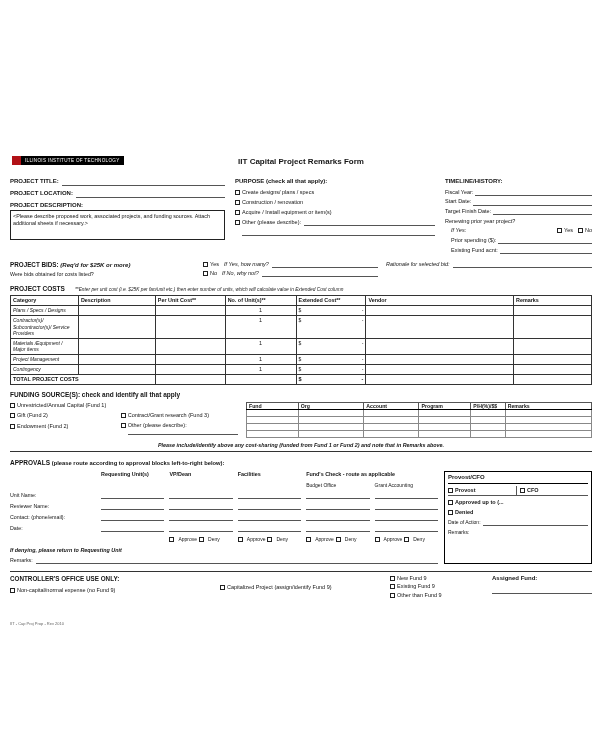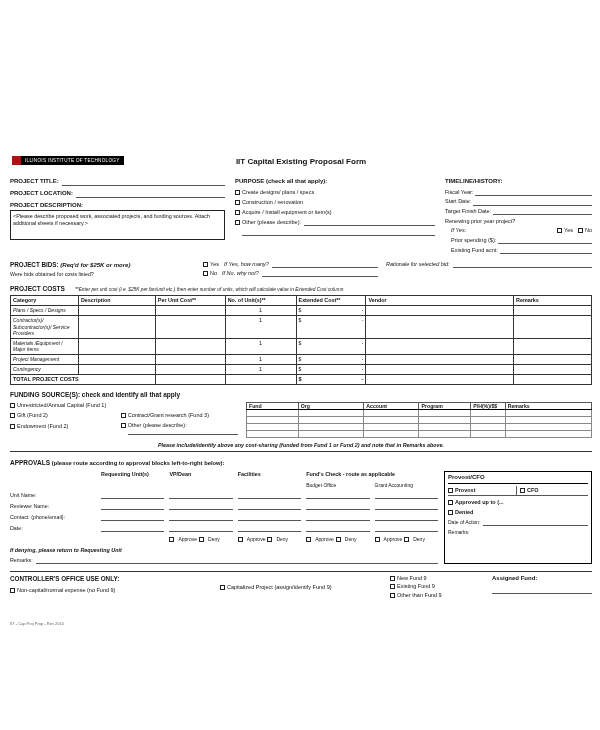--- a/index.html
+++ b/index.html
@@ -98,21 +98,21 @@
 </head>
 <body>
 
 <div class="sheet">
 
   <div class="form-header">
     <div class="logo">
       <span class="logo-red"></span>
       <span class="logo-text">ILLINOIS INSTITUTE OF TECHNOLOGY</span>
     </div>
-    <div class="form-title">IIT Capital Existing Proposal Form</div>
+    <div class="form-title">IIT Capital Project Remarks Form</div>
   </div>
 
   <div class="top-grid">
 
     <div>
       <div class="row fld">
         <span class="lab">PROJECT TITLE:</span>
         <span class="fill"></span>
       </div>
       <div class="row fld">

